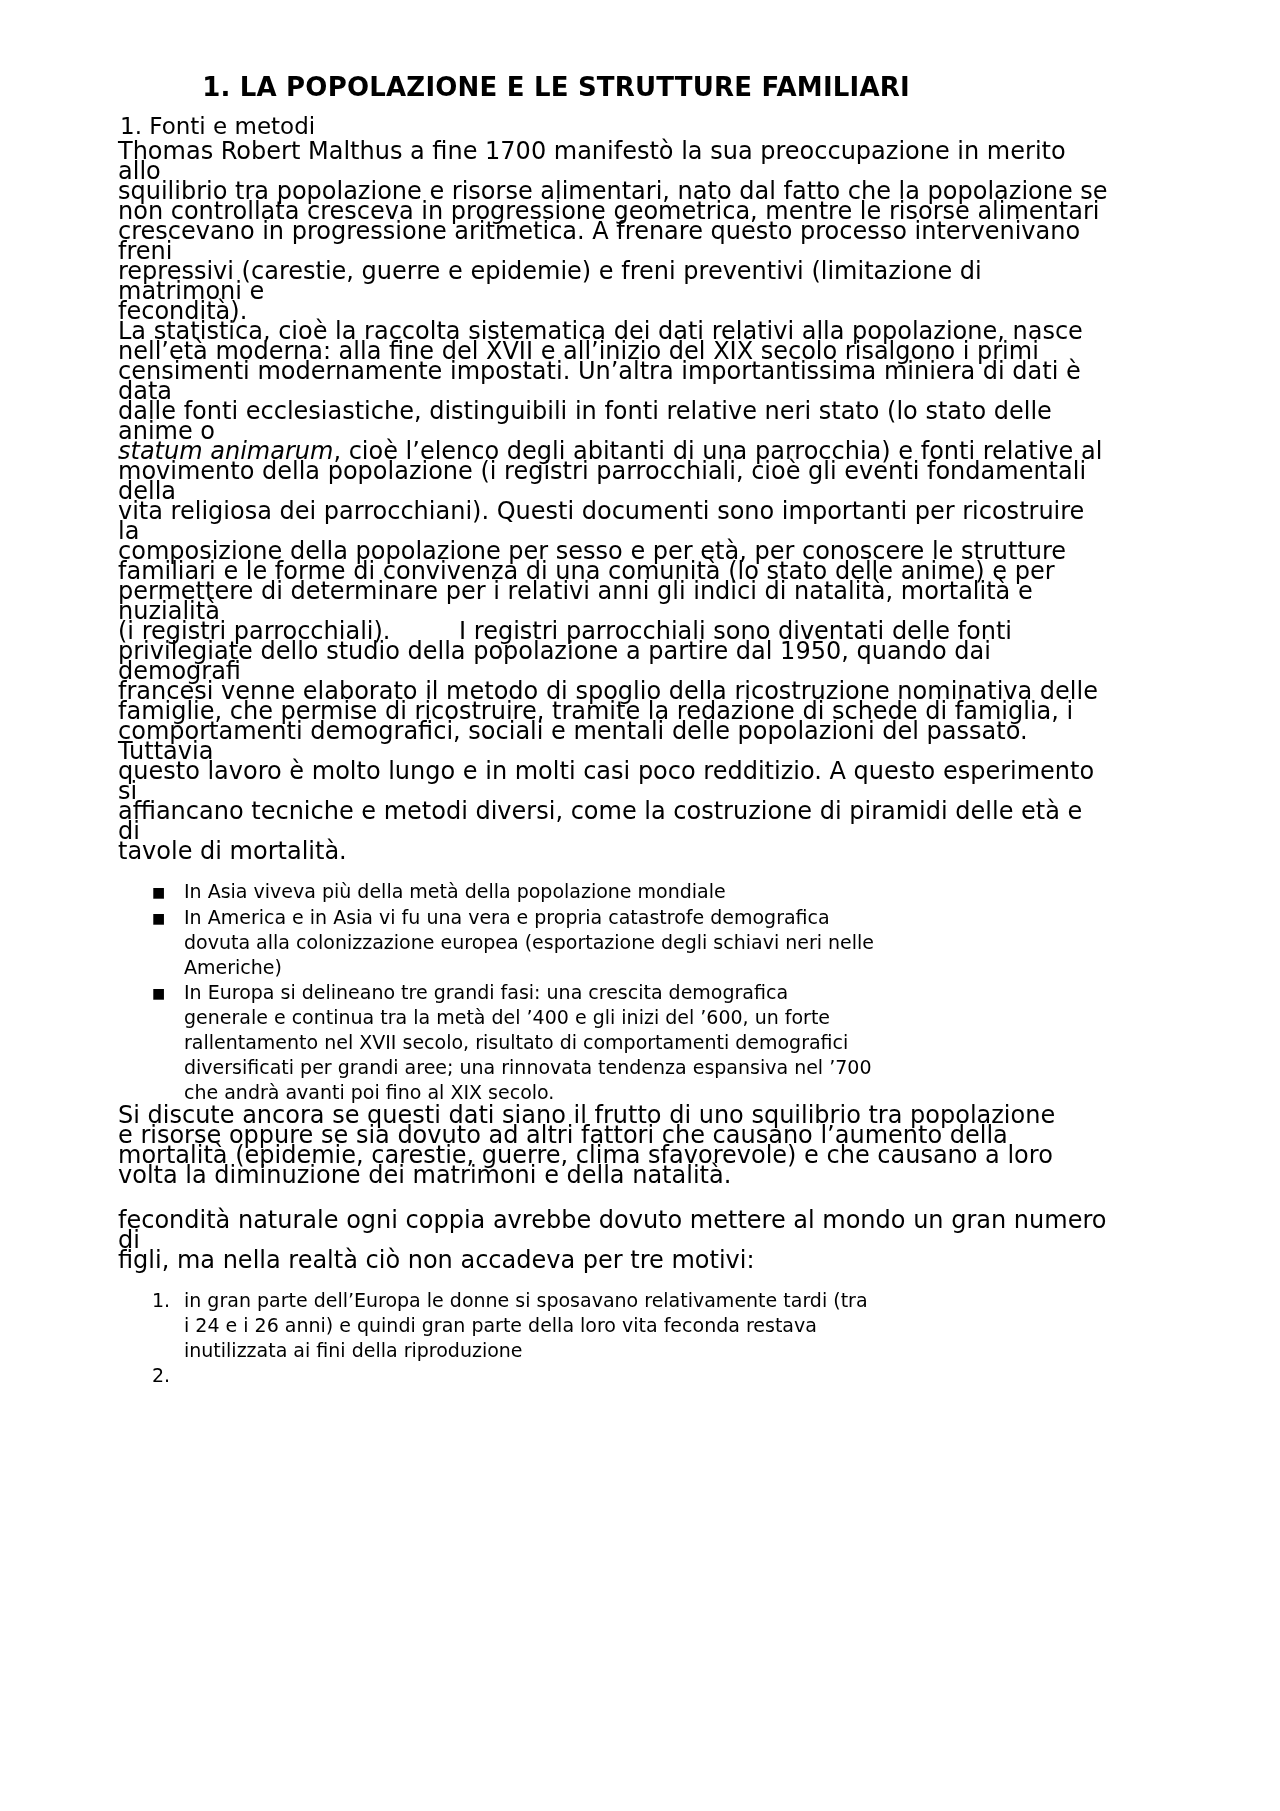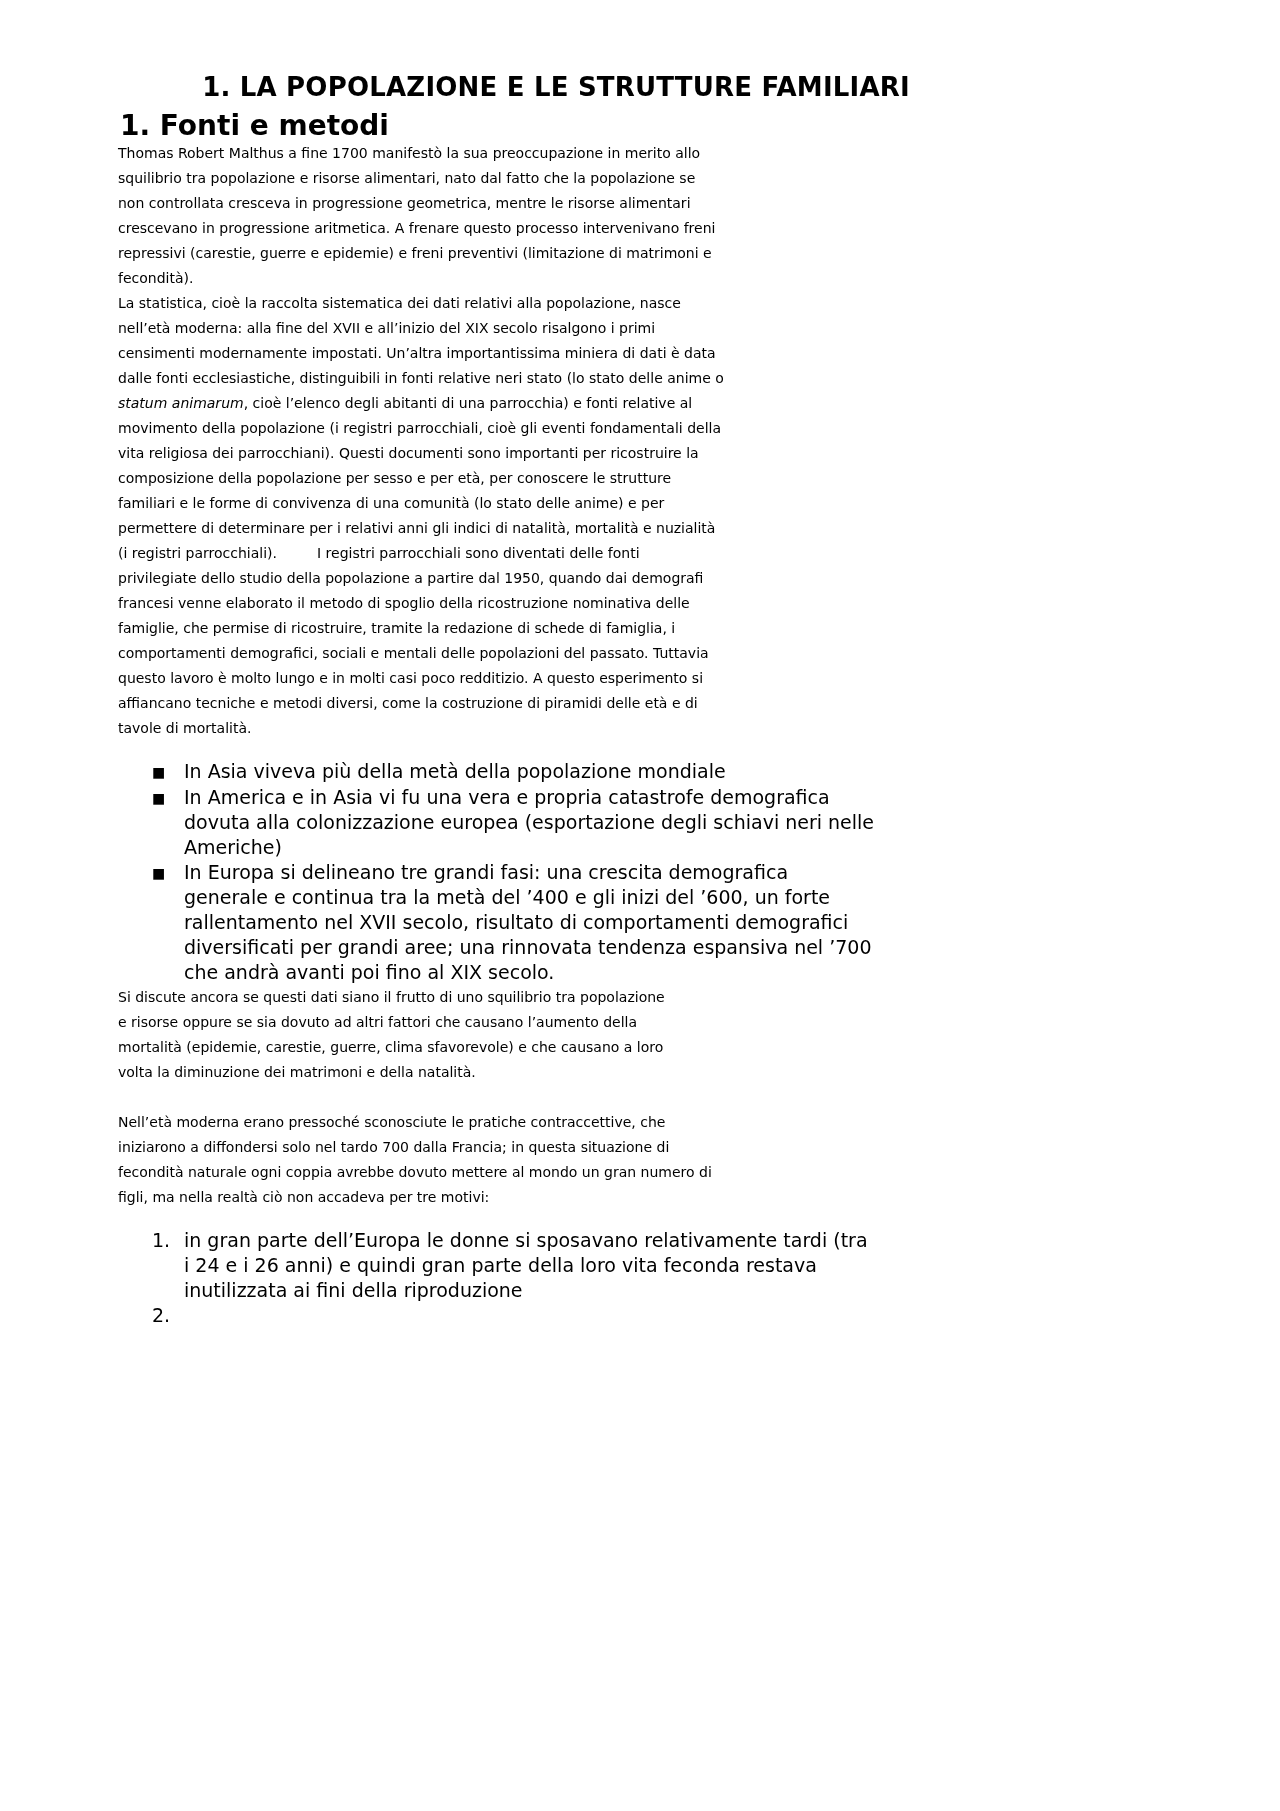--- a/index.html
+++ b/index.html
@@ -18,29 +18,29 @@
     width: 876px;
     margin: 0 0 10px 0;
     font-size: 26px;
     line-height: 31px;
     font-weight: bold;
     text-align: center;
     letter-spacing: 0.2px;
   }
   h2.sec-heading {
     margin: 0 0 2px 2px;
-    font-size: 28px;
+    font-size: 23px;
     line-height: 26px;
-    font-weight: bold;
+    font-weight: normal;
   }
   p.body {
     margin: 0;
     max-width: 1060px;
-    font-size: 14px;
-    line-height: 25px;
+    font-size: 24px;
+    line-height: 20px;
     white-space: pre-wrap;
   }
   p.gap-top { margin-top: 25px; }
   .list {
     margin: 18px 0 0 0;
     font-size: 19px;
     line-height: 25px;
   }
   .li { display: flex; align-items: flex-start; }
   .marker {
@@ -112,23 +112,21 @@
 diversificati per grandi aree; una rinnovata tendenza espansiva nel ’700
 che andrà avanti poi fino al XIX secolo.</span></span>
     </div>
   </div>
 
   <p class="body"><span>Si discute ancora se questi dati siano il frutto di uno squilibrio tra popolazione
 e risorse oppure se sia dovuto ad altri fattori che causano l’aumento della
 mortalità (epidemie, carestie, guerre, clima sfavorevole) e che causano a loro
 volta la diminuzione dei matrimoni e della natalità.</span></p>
 
-  <p class="body gap-top"><span>Nell’età moderna erano pressoché sconosciute le pratiche contraccettive, che
-iniziarono a diffondersi solo nel tardo 700 dalla Francia; in questa situazione di
-</span><span class="u">fecondità naturale</span><span> ogni coppia avrebbe dovuto mettere al mondo un gran numero di
+  <p class="body gap-top"><span class="u">fecondità naturale</span><span> ogni coppia avrebbe dovuto mettere al mondo un gran numero di
 figli, ma nella realtà ciò non accadeva per tre motivi:</span></p>
 
   <div class="list numbered">
     <div class="li">
       <span class="marker">1.</span>
       <span class="txt"><span>in gran parte dell’Europa le donne si sposavano relativamente tardi (tra
 i 24 e i 26 anni) e quindi gran parte della loro vita feconda restava
 inutilizzata ai fini della riproduzione</span></span>
     </div>
     <div class="li">

